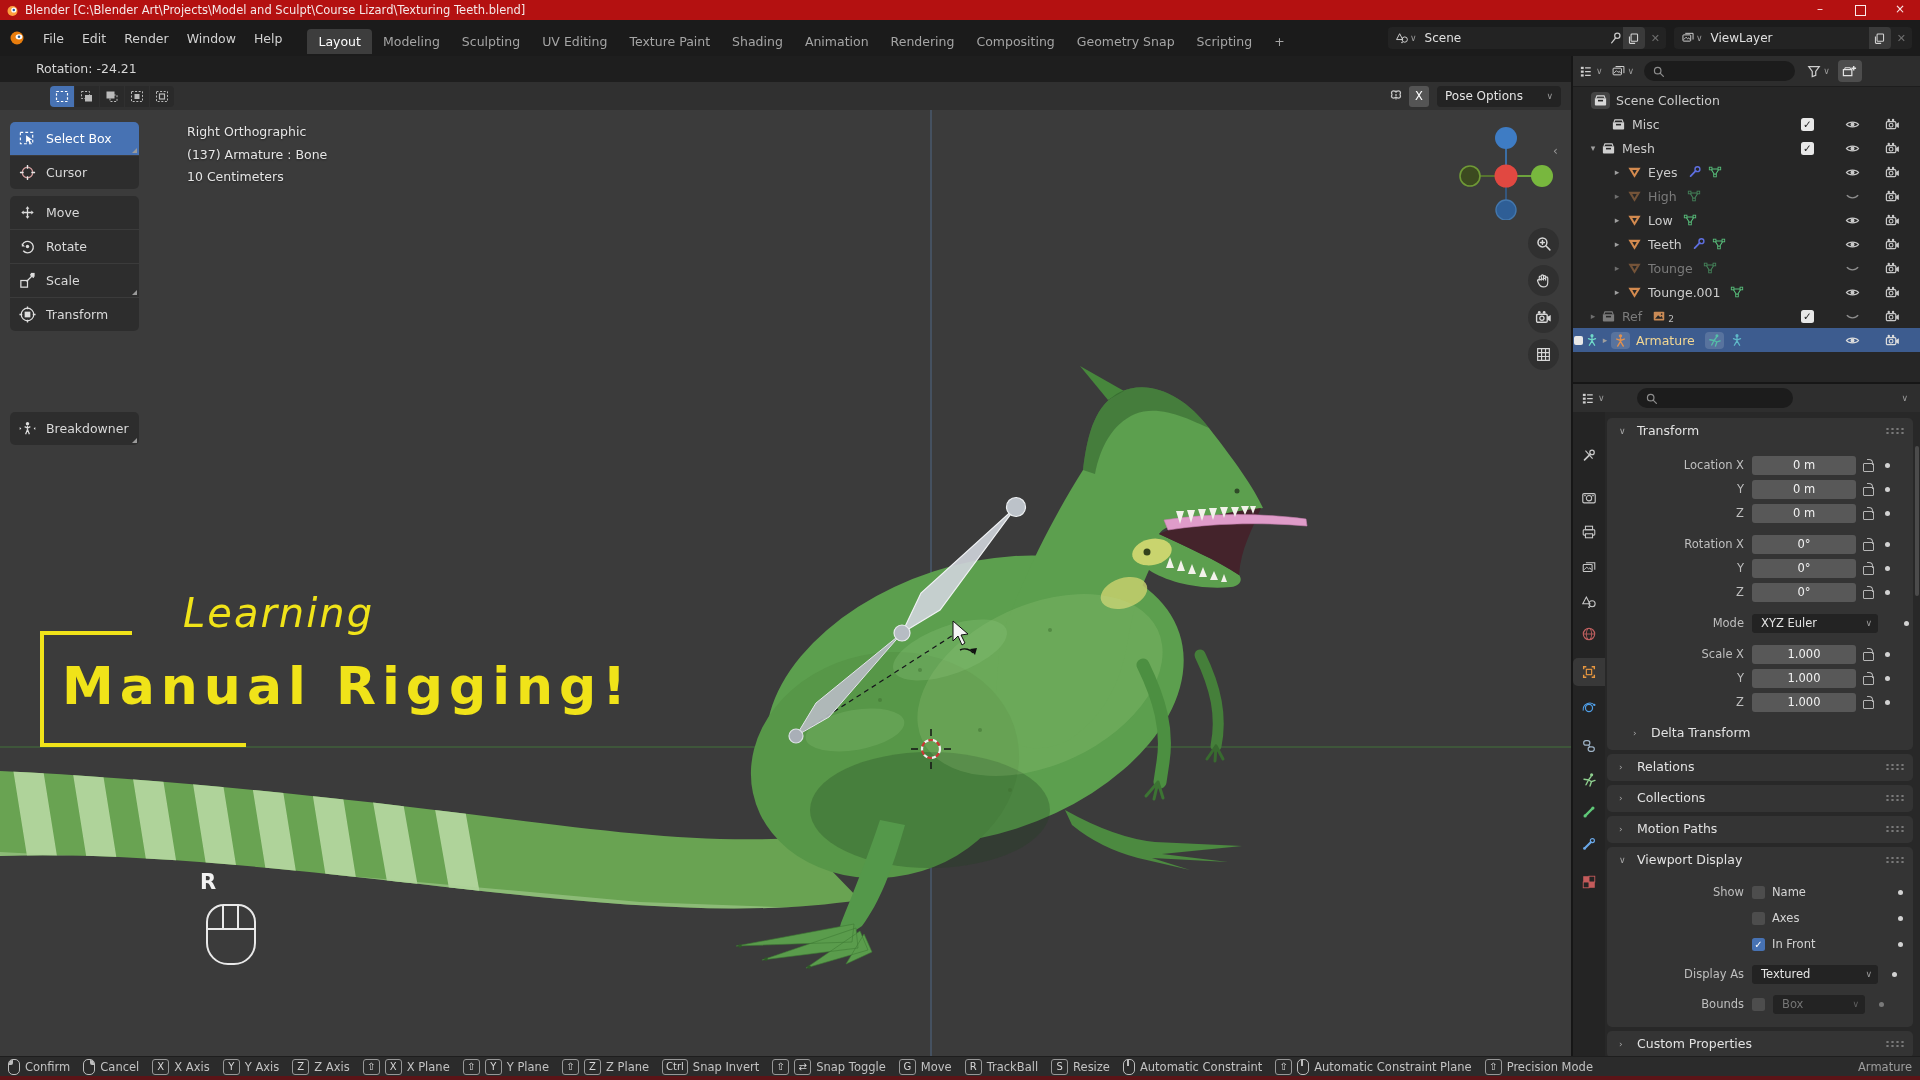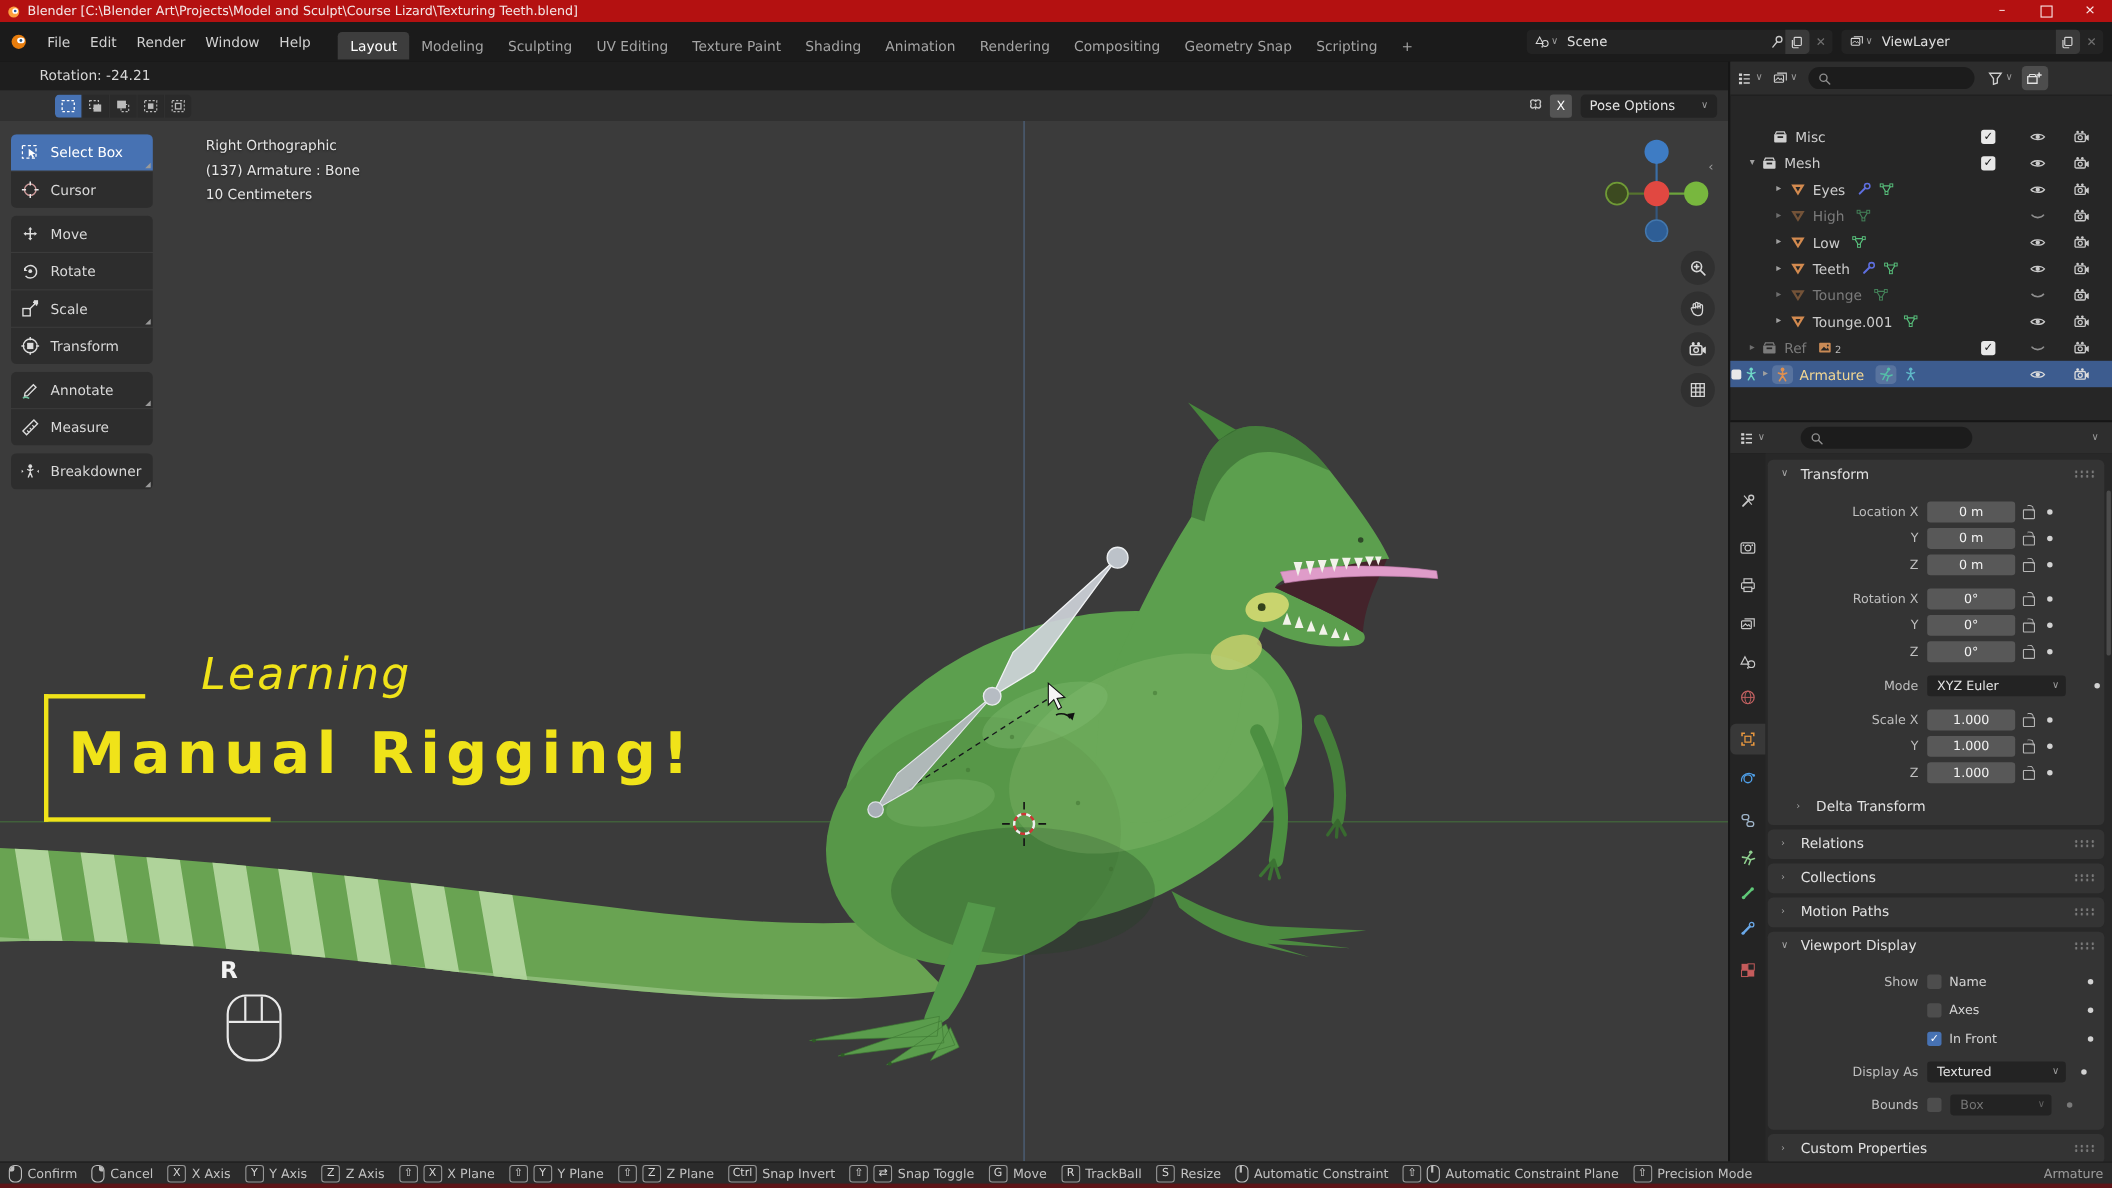--- a/index.html
+++ b/index.html
@@ -72,21 +72,21 @@
   .ptab{position:absolute;left:0;width:32px;height:28px;display:flex;align-items:center;justify-content:center;}
   .ptab.active{background:#383838;border-radius:5px 0 0 5px;}
   #pcontent{left:32px;top:28px;width:315px;height:644px;background:#282828;}
   .panel{position:absolute;left:2px;width:306px;background:#343434;border-radius:5px;}
   .phead{height:25px;display:flex;align-items:center;padding-left:12px;gap:8px;color:#e2e2e2;font-size:12.5px;}
   .pcaret{color:#a8a8a8;font-size:9px;width:10px;}
   .grip{position:absolute;right:8px;top:9px;width:20px;height:8px;
         background-image:radial-gradient(circle,#7a7a7a 1px,transparent 1.3px);background-size:5px 4px;}
   .prow{position:absolute;left:0;width:306px;height:22px;display:flex;align-items:center;}
   .plabel{width:145px;text-align:right;color:#bfbfbf;font-size:11.5px;padding-right:8px;box-sizing:border-box;}
-  .pfield{width:80px;height:19px;background:#585858;border-radius:3px;color:#f2f2f2;font-size:11.5px;text-align:center;line-height:19px;}
+  .pfield{width:104px;height:19px;background:#585858;border-radius:3px;color:#f2f2f2;font-size:11.5px;text-align:center;line-height:19px;}
   .pdd{width:126px;height:19px;background:#232323;border-radius:3px;color:#e4e4e4;font-size:11.5px;line-height:19px;padding-left:9px;box-sizing:border-box;position:relative;}
   .pdd .chev{position:absolute;right:6px;top:0;line-height:19px;}
   .pdd.dim{color:#757575;}
   .lock{width:11px;height:13px;position:relative;margin-left:7px;}
   .lock::before{content:"";position:absolute;left:0;bottom:0;width:9px;height:7px;border:1.2px solid #b5b5b5;border-radius:1px;}
   .lock::after{content:"";position:absolute;left:4px;top:0;width:5px;height:5px;border:1.2px solid #b5b5b5;border-bottom:none;border-left:none;border-radius:0 4px 0 0;}
   .adot{width:5px;height:5px;border-radius:50%;background:#d2d2d2;margin-left:11px;}
   .adot.dim{background:#7a7a7a;}
   .pcheck{width:13px;height:13px;border-radius:2.5px;background:#4d4d4d;}
   .pcheck.on{background:#4772b3;color:#fff;font-size:10px;text-align:center;line-height:13px;}
@@ -536,35 +536,20 @@
           <span>Scale</span>
           <span class="corner"></span>
         </div>
       <div class="tbtn">
           <svg class="ic" width="19" height="19" style="color:#ddd">
             <use href="#s-t-transform"></use>
           </svg>
           <span>Transform</span>
         </div>
     </div>
-    <div class="abs toolgrp" style="top:228px">
-      <div class="tbtn">
-          <svg class="ic" width="19" height="19" style="color:#ddd">
-            <use href="#s-t-annotate"></use>
-          </svg>
-          <span>Annotate</span>
-          <span class="corner"></span>
-        </div>
-      <div class="tbtn">
-          <svg class="ic" width="19" height="19" style="color:#ddd">
-            <use href="#s-t-measure"></use>
-          </svg>
-          <span>Measure</span>
-        </div>
-    </div>
     <div class="abs toolgrp" style="top:302px">
       <div class="tbtn">
           <svg class="ic" width="19" height="19" style="color:#ddd">
             <use href="#s-t-break"></use>
           </svg>
           <span>Breakdowner</span>
           <span class="corner"></span>
         </div>
     </div>
 
@@ -646,20 +631,28 @@
             </svg>
             <span class="chev">∨</span>
         </div>
         <div style="margin-left:8px;background:#4d4d4d;border-radius:4px;width:24px;height:22px;display:flex;align-items:center;justify-content:center">
           <svg class="ic" width="15" height="15" style="color:#e2e2e2">
               <use href="#s-newcoll"></use>
             </svg>
         </div>
       </div>
 
+      <div class="orow" style="top:32px">
+        <span class="iconbox" style="margin-left:18px">
+            <svg class="ic" width="15" height="15" style="color:#d8d8d8">
+              <use href="#s-coll"></use>
+            </svg>
+          </span>
+        <span class="olabel">Scene Collection</span>
+      </div>
       <div class="orow" style="top:56px">
         <span style="margin-left:38px"><svg class="ic" width="15" height="15" style="color:#cfcfcf">
               <use href="#s-coll"></use>
             </svg></span>
         <span class="olabel">Misc</span>
         <span class="oright" style="left:228px">
             <span class="ochk">✓</span>
           </span>
         <span class="oright" style="left:272px">
             <svg class="ic" width="15" height="15" style="color:#c9c9c9">

